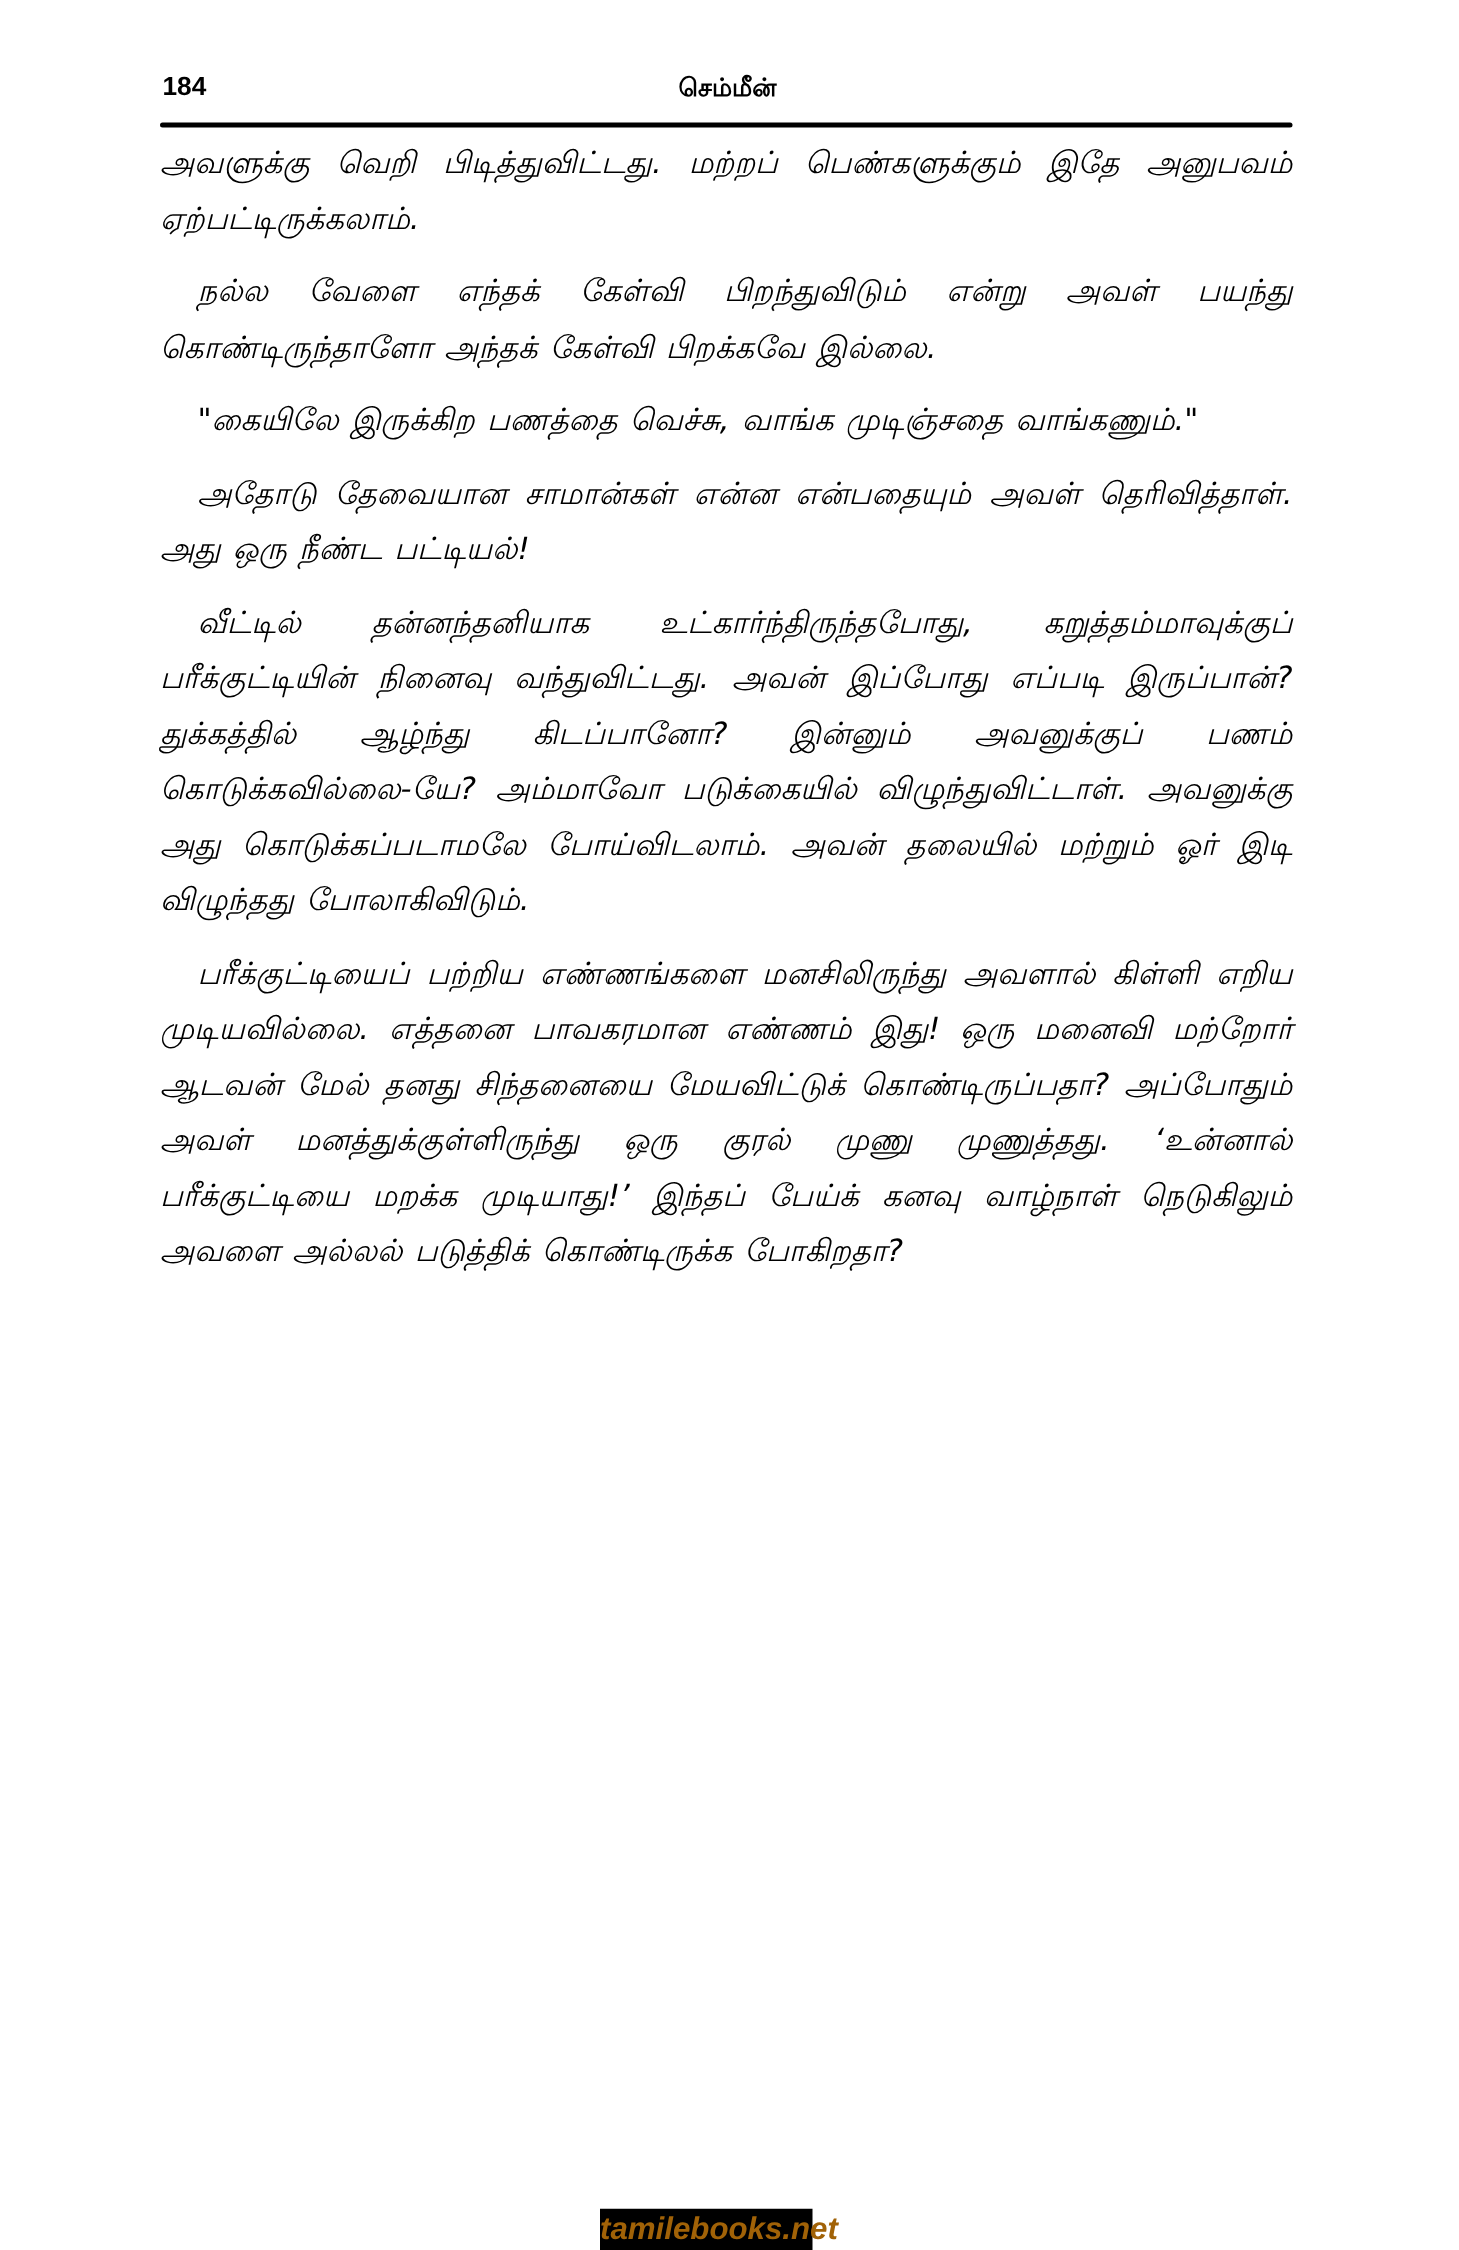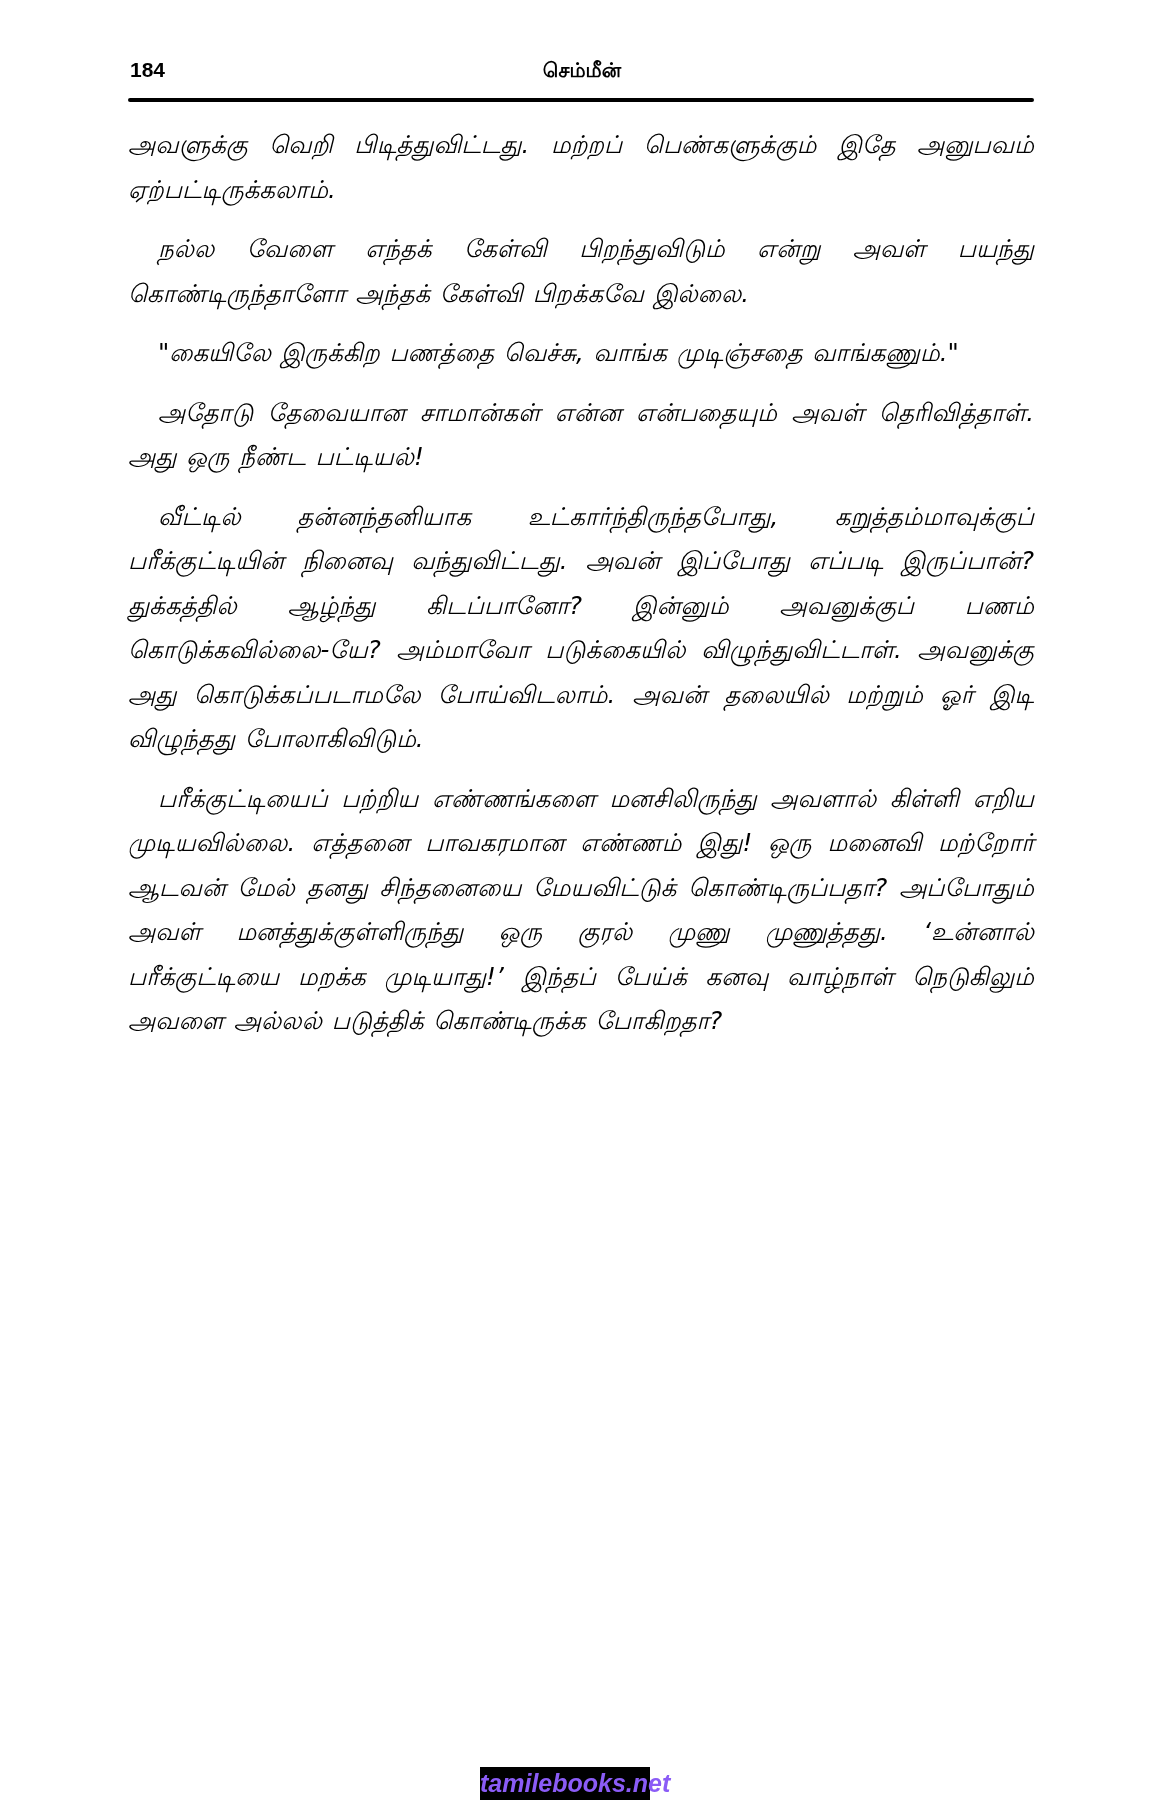--- a/index.html
+++ b/index.html
@@ -3,23 +3,23 @@
 <meta charset="utf-8">
 <style>
   html, body { margin: 0; padding: 0; background: #ffffff; }
   body { width: 1167px; height: 1800px; position: relative; overflow: hidden; color: #000; }
   .page { position: absolute; left: 128px; top: 0; width: 906px; }
   .header { position: absolute; left: 0; top: 58px; width: 906px; height: 30px; }
   .page-number { position: absolute; left: 2px; top: 0; font-family: "Liberation Sans", sans-serif; font-weight: bold; font-size: 21px; }
   .running-title { position: absolute; left: 1px; width: 100%; top: 0; text-align: center; font-family: "DejaVu Sans", sans-serif; font-weight: bold; font-size: 20px; }
   .rule { position: absolute; left: 0; top: 98px; width: 906px; height: 4px; background: #000; border-radius: 2px; }
   .body-text { position: absolute; left: 0; top: 108px; width: 906px; }
-  .para { font-family: "DejaVu Sans", sans-serif; font-size: 24.5px; line-height: 44.5px; text-align: justify; font-style: italic; margin: 15px 0 14px 0; text-indent: 30px; word-spacing: 2px; }
+  .para { font-family: "DejaVu Sans", sans-serif; font-size: 24.5px; line-height: 44.5px; text-align: justify; font-style: italic; margin: 0 0 14px 0; text-indent: 30px; word-spacing: 2px; }
   .para.first { text-indent: 0; }
-  .watermark { position: absolute; left: 480px; top: 1767px; width: 170px; height: 33px; background: #000; color: #8b5cf6; font-family: "Liberation Sans", sans-serif; font-weight: bold; font-style: italic; font-size: 25px; line-height: 33px; text-align: left; }
+  .watermark { position: absolute; left: 480px; top: 1767px; width: 170px; height: 33px; background: #000; color: #a16207; font-family: "Liberation Sans", sans-serif; font-weight: bold; font-style: italic; font-size: 25px; line-height: 33px; text-align: left; }
 </style>
 </head>
 <body>
 
 <div class="page">
   <div class="header">
     <span class="page-number">184</span>
     <div class="running-title">செம்மீன்</div>
   </div>
   <div class="rule"></div>

